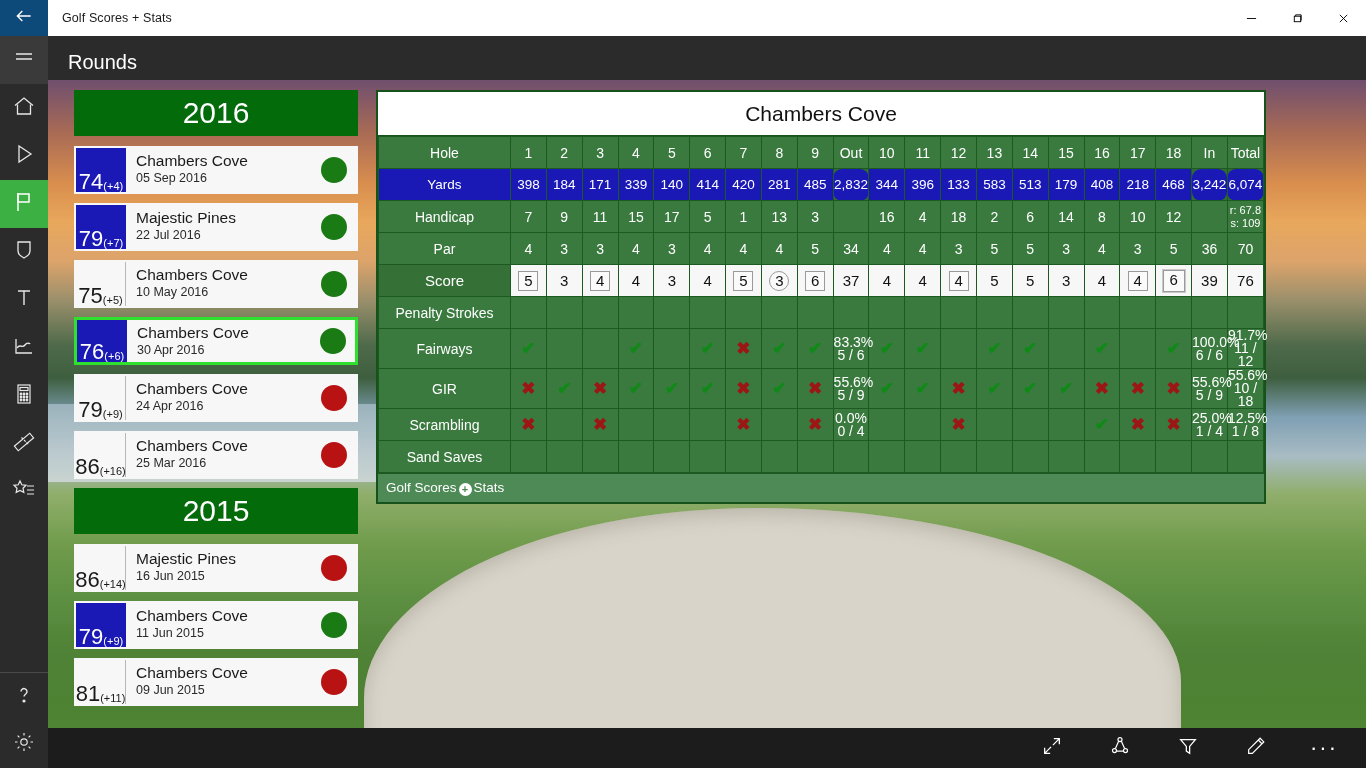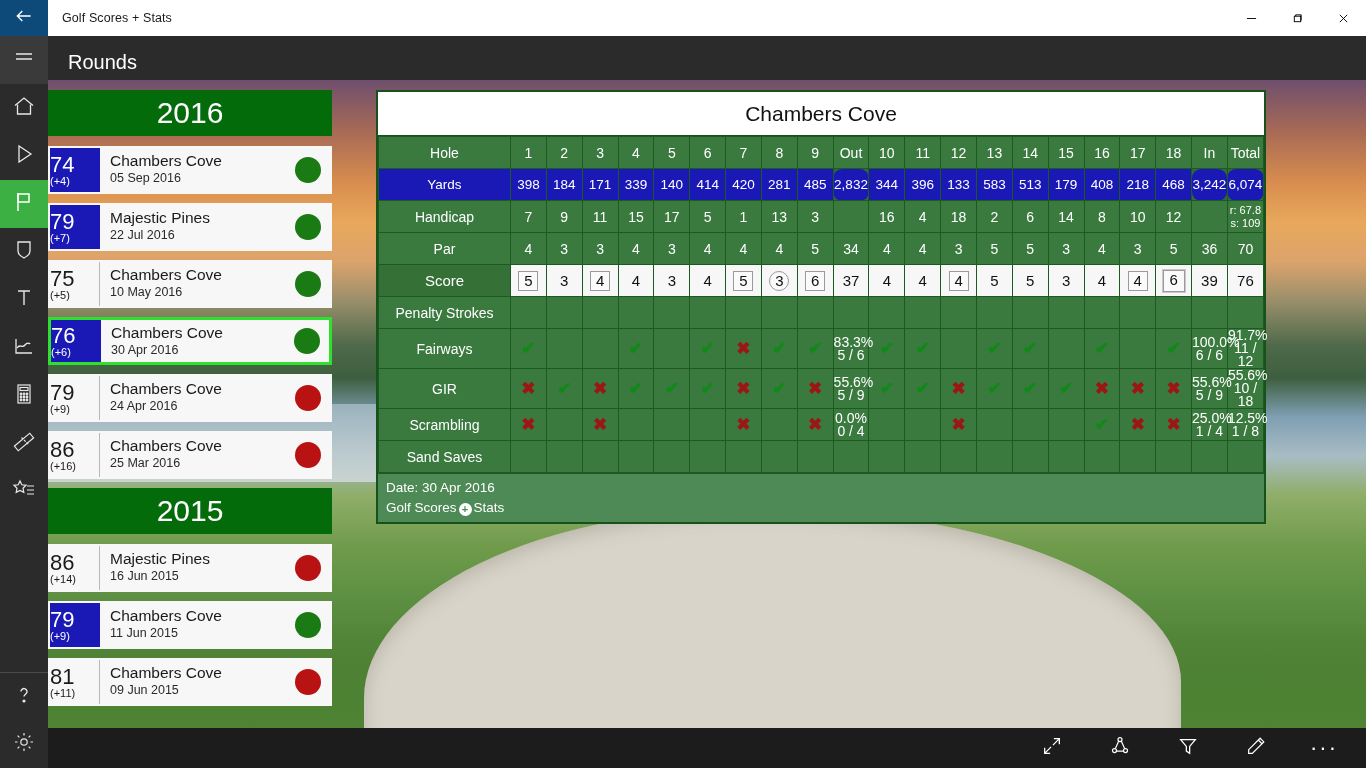--- a/index.html
+++ b/index.html
@@ -80,35 +80,35 @@
     background: linear-gradient(180deg, #9fb6c0, #cfd8d8);
     opacity: .9;
   }
   .bg-grass-bottom {
     position: absolute; left: 0; bottom: 0; width: 100%; height: 16%;
     background: linear-gradient(180deg, rgba(80,130,50,.2), #4e8433);
   }
 
   
   .roundslist {
-    position: absolute; left: 48px; top: 90px; width: 284px; height: 626px;
+    position: absolute; left: 74px; top: 90px; width: 284px; height: 626px;
   }
   .year-header {
     background: #046b0b; color: #fff; text-align: center;
     font-size: 30px; line-height: 46px; height: 46px;
     margin-bottom: 10px;
   }
   .round-row {
     display: flex; align-items: stretch; height: 48px;
     background: #f7f7f7; margin-bottom: 9px; border: 2px solid transparent;
   }
   .round-row.selected { border: 3px solid #2fe02f; }
   .score-badge {
-    width: 50px; display: flex; flex-direction: column;
-    align-items: flex-start; justify-content: center;
+    width: 50px; display: flex; 
+    align-items: flex-end; justify-content: center;
     border-right: 1px solid #b8b8b8;
   }
   .score-badge.blue {
     background: #1a19b5; color: #fff; border-right: none;
   }
   .score-badge.white { background: #f7f7f7; color: #1a1a1a; }
   .score-badge .big { font-size: 22px; line-height: 21px; font-weight: 400; }
   .score-badge .sub { font-size: 11px; line-height: 12px; }
   .round-main { flex: 1; padding: 3px 0 0 10px; overflow: hidden; }
   .round-course { font-size: 15.5px; color: #1a1a1a; line-height: 19px; }
@@ -715,21 +715,20 @@
           <td class="cell"></td>
           <td class="cell"></td>
           <td class="cell"></td>
           <td class="sum"></td>
           <td class="total"></td>
         </tr>
       </tbody>
   </table>
   <div class="card-footer">
     <div class="cf-left">
-      <div>Date: 30 Apr 2016</div>
       <div>
         <span>Golf Scores</span><span class="plus-glyph">+</span><span>Stats</span>
       </div>
     </div>
   </div>
 </div>
 
 <div class="appbar">
   <div class="appbar-btn">
     <span>

